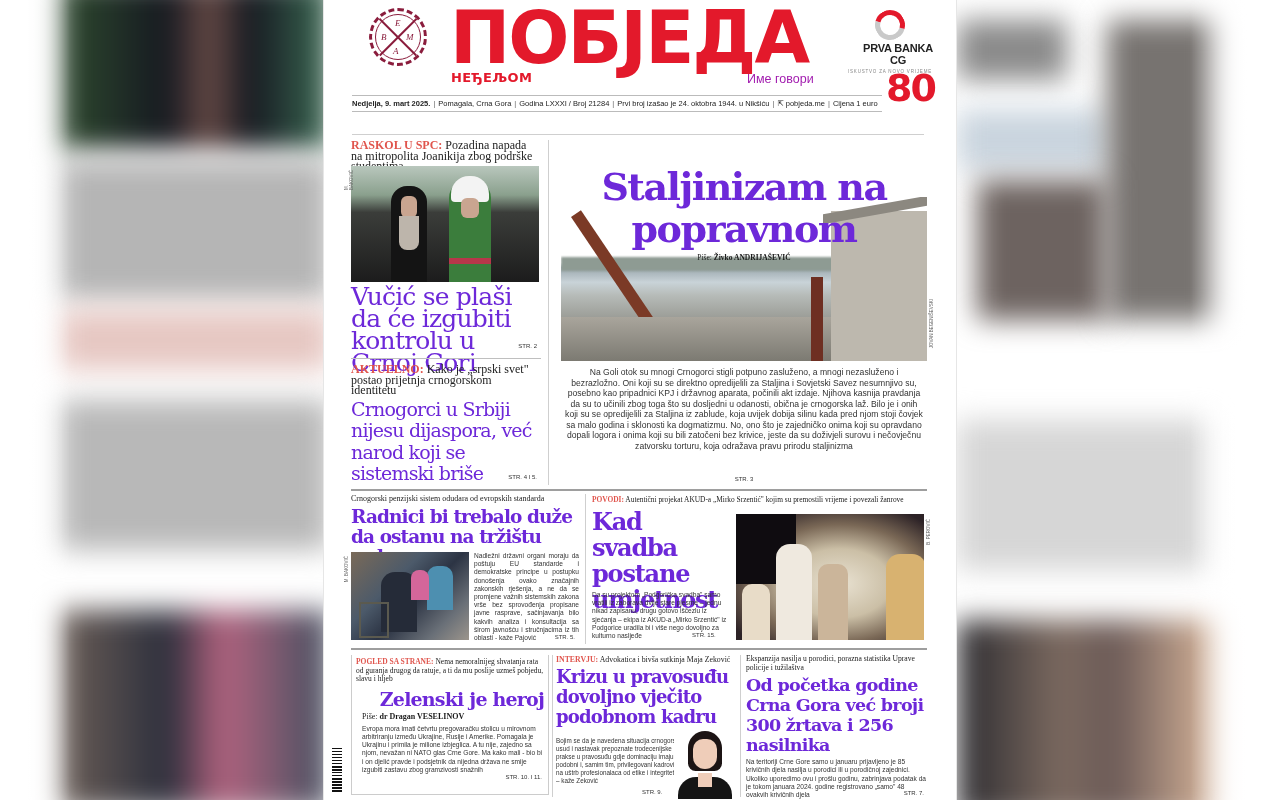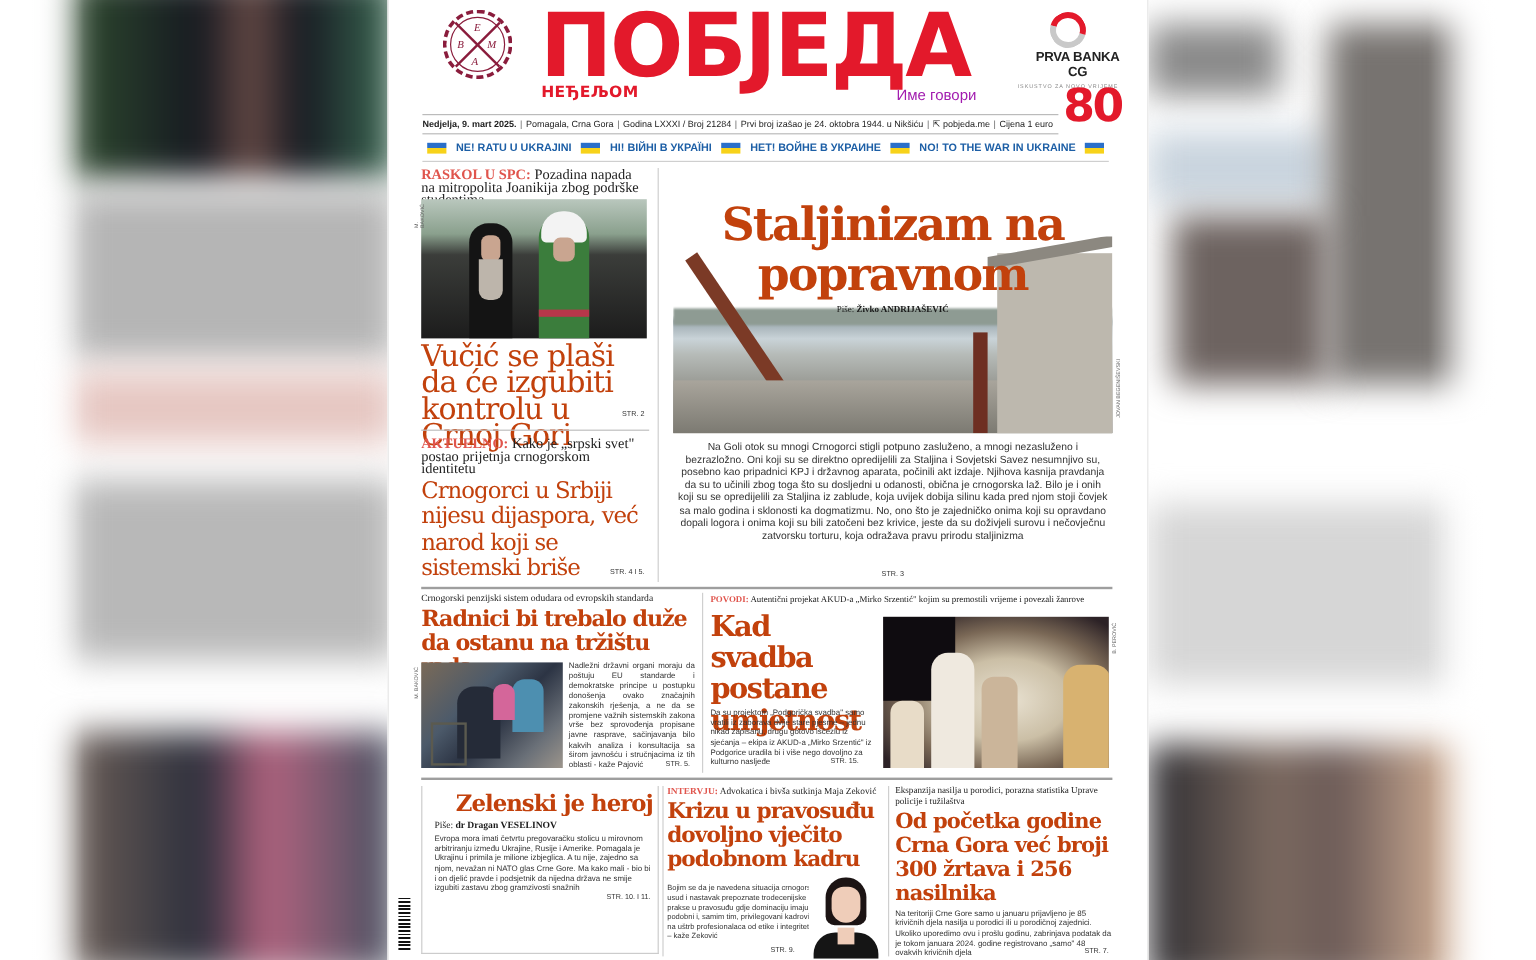--- a/index.html
+++ b/index.html
@@ -38,21 +38,21 @@
   .dateline { position: absolute; left: 28px; top: 95px; width: 530px; height: 17px; border-top: 1px solid #bbb; border-bottom: 1px solid #bbb; font-size: 7.5px; line-height: 15px; color: #222; white-space: nowrap; }
   .dateline b { font-weight: bold; }
   .dateline .sep { color:#666; margin: 0 3px; }
 
   .ticker { position: absolute; left: 32px; top: 115px; width: 570px; height: 16px; display:flex; align-items:center; gap: 8px; font-size: 9px; font-weight: bold; color: #1d5fa6; white-space: nowrap; }
   .flag { display:inline-block; width: 16px; height: 9px; background: linear-gradient(#2a6fc9 50%, #f7d21a 50%); flex: 0 0 16px; }
   .hr-top { position:absolute; left: 28px; top: 134px; width: 572px; height: 1px; background:#cfcfcf; }
 
   .kicker { font-family: "Liberation Serif", serif; font-size: 12px; line-height: 10.5px; color: #222; }
   .kicker .tag { color: #e0554d; font-weight: bold; }
-  .head { font-family: "DejaVu Serif", serif; color: #c2410c; letter-spacing: -0.8px; }
+  .head { font-family: "DejaVu Serif", serif; color: #6d28d9; letter-spacing: -0.8px; }
   .body { font-family: "Liberation Sans", sans-serif; font-size: 7.5px; line-height: 9.4px; color: #333; }
   .str { font-family: "Liberation Sans", sans-serif; font-size: 6px; color: #333; text-align: right; }
   .credit { position:absolute; font-size: 4.5px; color:#666; writing-mode: vertical-rl; transform: rotate(180deg); }
 
   
   .photo { position:absolute; overflow:hidden; }
   .ph-clergy { background: linear-gradient(#b9c7bd 0%, #8aa08d 25%, #3b3d3a 40%, #1c1c1c 100%); }
   .ph-golioto { background: linear-gradient(#ffffff 0%, #ffffff 40%, #9aa7ad 43%, #c9d3d8 52%, #b6bbb8 60%, #8f8f88 80%, #77736b 100%); }
   .ph-cafe { background: linear-gradient(135deg, #7a6a58 0%, #4c5a6a 35%, #2c3444 55%, #6a7078 80%, #9c958c 100%); }
   .ph-wedding { background: radial-gradient(ellipse at 55% 55%, #e9e2d2 0%, #cbbfa6 35%, #7a6856 60%, #2c2226 85%); }
@@ -103,31 +103,20 @@
     <div class="bank-logo"></div>
     <div class="bank-name">PRVA BANKA CG</div>
     <div class="bank-tag">ISKUSTVO ZA NOVO VRIJEME</div>
   </div>
   <div class="eighty">80</div>
 
   <div class="dateline">
     <b>Nedjelja, 9. mart 2025.</b><span class="sep">|</span><span>Pomagala, Crna Gora</span><span class="sep">|</span><span>Godina LXXXI / Broj 21284</span><span class="sep">|</span><span>Prvi broj izašao je 24. oktobra 1944. u Nikšiću</span><span class="sep">|</span><span>⇱</span> <span>pobjeda.me</span><span class="sep">|</span><span>Cijena 1 euro</span>
   </div>
 
-  <div class="ticker">
-    <span class="flag"></span>
-    <span>NE! RATU U UKRAJINI</span>
-    <span class="flag"></span>
-    <span>НІ! ВІЙНІ В УКРАЇНІ</span>
-    <span class="flag"></span>
-    <span>НЕТ! ВОЙНЕ В УКРАИНЕ</span>
-    <span class="flag"></span>
-    <span>NO! TO THE WAR IN UKRAINE</span>
-    <span class="flag"></span>
-  </div>
   <div class="hr-top"></div>
 
   <div style="position:absolute;left:27px;top:140px;width:188px;">
     <div class="kicker"><span class="tag">RASKOL U SPC:</span> <span>Pozadina napada na mitropolita Joanikija zbog podrške studentima</span></div>
     <div class="photo ph-clergy" style="left:0;top:26px;width:188px;height:116px;position:absolute;">
       <div style="position:absolute;left:40px;top:20px;width:36px;height:96px;background:#141414;border-radius:16px 16px 0 0;"></div>
       <div style="position:absolute;left:50px;top:30px;width:16px;height:22px;background:#c9a590;border-radius:6px;"></div>
       <div style="position:absolute;left:48px;top:50px;width:20px;height:34px;background:#bdb5ab;border-radius:0 0 8px 8px;"></div>
       <div style="position:absolute;left:98px;top:14px;width:42px;height:102px;background:#3b7d3c;border-radius:18px 18px 0 0;"></div>
       <div style="position:absolute;left:100px;top:10px;width:38px;height:26px;background:#f3f3f3;border-radius:18px 18px 4px 4px;"></div>
@@ -199,20 +188,21 @@
       <div style="position:absolute;left:40px;top:30px;width:36px;height:96px;background:#efe9df;border-radius:14px 14px 0 0;"></div>
       <div style="position:absolute;left:82px;top:50px;width:30px;height:76px;background:#cbb59a;border-radius:10px 10px 0 0;"></div>
       <div style="position:absolute;left:6px;top:70px;width:28px;height:56px;background:#e8dcc8;border-radius:10px 10px 0 0;"></div>
     </div>
     <div class="credit" style="left:334px;top:24px;">B. PEROVIĆ</div>
   </div>
 
   <div class="hline" style="left:27px;top:648px;width:576px;height:2px;background:#9e9e9e;"></div>
 
   <div style="position:absolute;left:27px;top:655px;width:198px;height:140px;border:1px solid #ccc;border-top:none;">
+    <div class="kicker" style="padding:3px 4px 0 4px;font-size:7.5px;line-height:8.6px;"><span class="tag">POGLED SA STRANE:</span> <span>Nema nemoralnijeg shvatanja rata od guranja drugog da ratuje, a ti da mu poslije uzmeš pobjedu, slavu i hljeb</span></div>
     <div class="head" style="padding:4px 4px 0 8px;font-size:19px;line-height:22px;font-weight:bold;letter-spacing:-0.8px;text-align:right;">Zelenski je heroj</div>
     <div style="padding:2px 0 0 10px;font-size:8px;font-family:'Liberation Serif',serif;">
       <span>Piše:</span> <b>dr Dragan VESELINOV</b>
     </div>
     <div class="body" style="padding:4px 4px 0 10px;font-size:6.6px;line-height:8.2px;">Evropa mora imati četvrtu pregovaračku stolicu u mirovnom arbitriranju između Ukrajine, Rusije i Amerike. Pomagala je Ukrajinu i primila je milione izbjeglica. A tu nije, zajedno sa njom, nevažan ni NATO glas Crne Gore. Ma kako mali - bio bi i on djelić pravde i podsjetnik da nijedna država ne smije izgubiti zastavu zbog gramzivosti snažnih</div>
     <div class="str" style="padding-right:6px;">STR. 10. I 11.</div>
   </div>
 
   <div style="position:absolute;left:8px;top:748px;width:10px;height:45px;background:repeating-linear-gradient(180deg,#111 0 1.5px,#fff 1.5px 3px);"></div>
 

